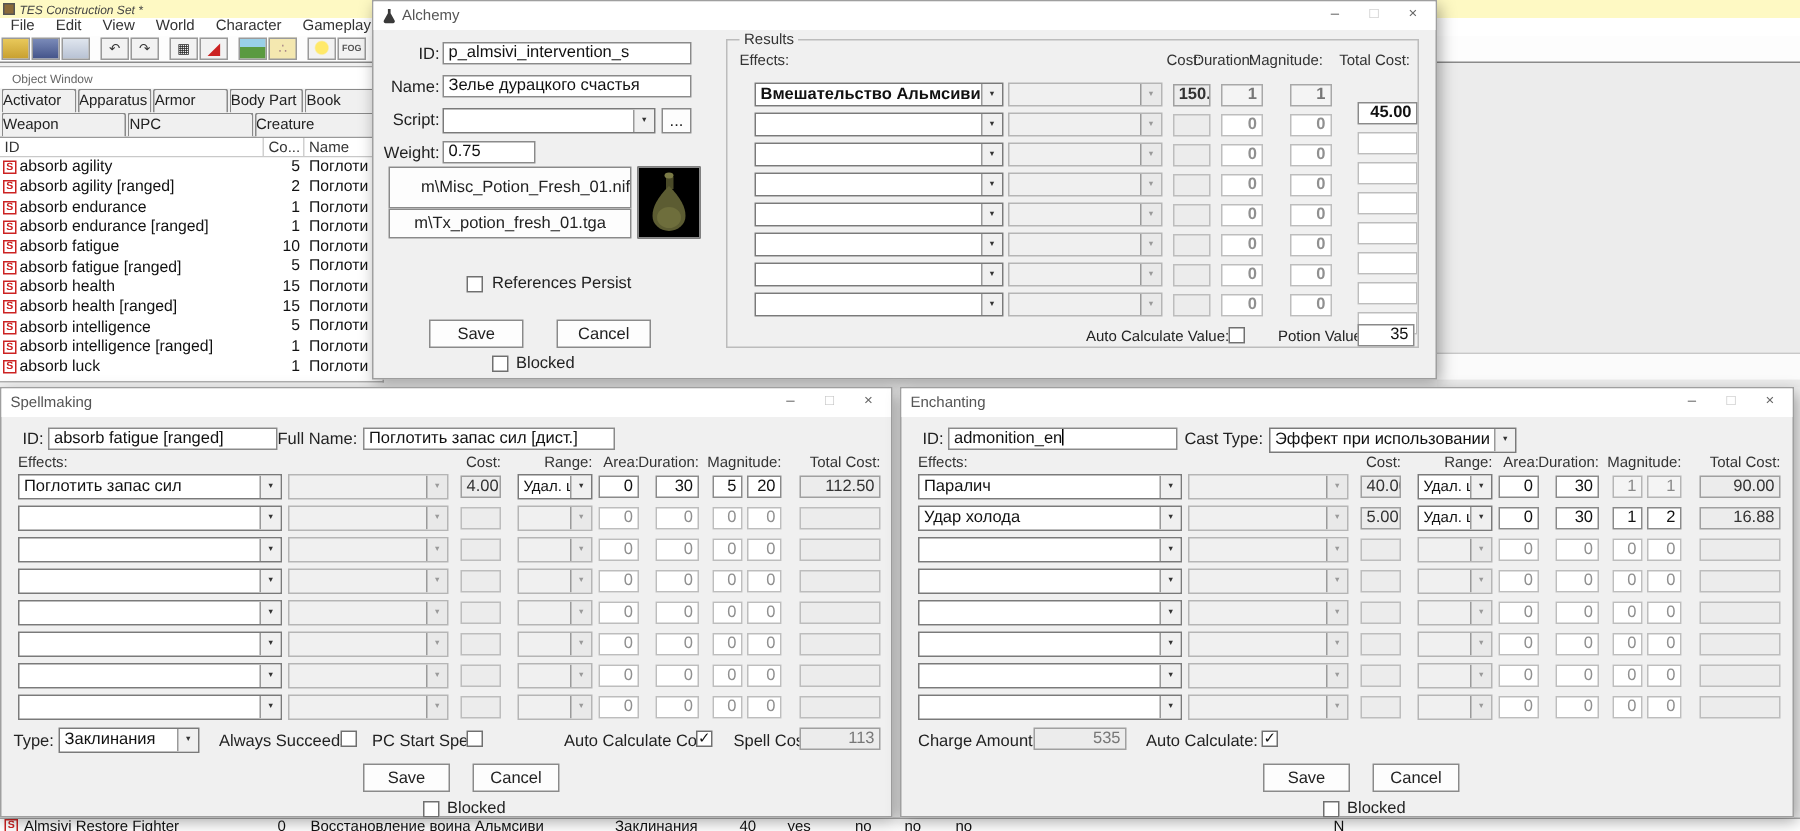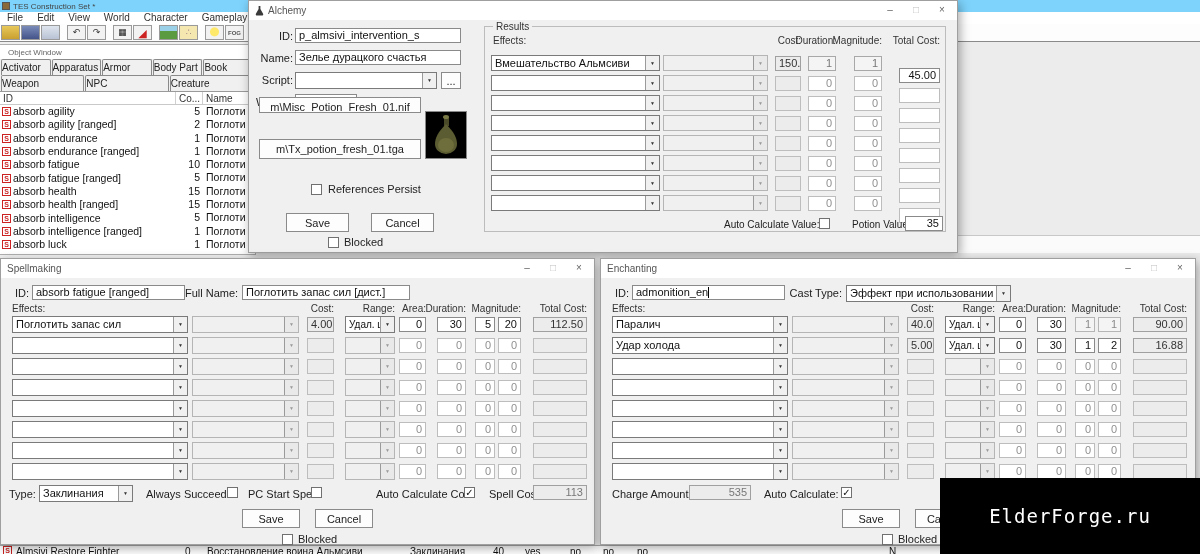--- a/index.html
+++ b/index.html
@@ -1,20 +1,20 @@
 <!DOCTYPE html>
 <html><head>
 <meta charset="utf-8">
 <style>
   * { margin:0; padding:0; box-sizing:border-box; }
   html,body { width:1200px; height:554px; overflow:hidden; font-family:"Liberation Sans", sans-serif; }
   #app { position:relative; width:1200px; height:554px; background:#f0f0f0; }
 
   
-  .app-titlebar { position:absolute; left:0; top:0; width:1200px; height:12px; background:#7dd3fc; display:flex; align-items:center; padding-left:2px; z-index:1; }
+  .app-titlebar { position:absolute; left:0; top:0; width:1200px; height:12px; background:#fef9c3; display:flex; align-items:center; padding-left:2px; z-index:1;font-style:italic; }
   .app-icon { width:8px; height:8px; background:#8a6a3a; border:1px solid #555; margin-right:3px; }
   .app-title { font-size:8px; color:#444; white-space:nowrap; }
   .app-ctrls { position:absolute; right:4px; top:0; display:flex; }
   .app-ctrls .wc { width:24px; height:11px; font-size:9px; line-height:11px; text-align:center; color:#666; }
   .menubar { position:absolute; left:0; top:12px; width:1200px; height:12px; background:#fff; display:flex; align-items:center; z-index:1; }
   .menu-item { font-size:10px; color:#333; padding:0 7px; line-height:12px; }
   .toolbar { position:absolute; left:0; top:24px; width:1200px; height:18px; background:#fdfdfd; border-bottom:1px solid #8a8a8a; display:flex; align-items:center; padding-left:1px; z-index:1; }
   .tb-btn { width:19px; height:15px; border:1px solid #9a9a9a; background:#f2f2f2; margin-right:1px; font-size:9px; line-height:13px; text-align:center; color:#333; overflow:hidden; }
   .tb-btn.gap { margin-left:6px; }
   .tb-folder { background:linear-gradient(#e8c85a,#c8a030); }
@@ -69,21 +69,21 @@
 
   
   #alchemy { left:248px; top:0; width:710px; height:253px; z-index:5; }
   #alchemy .flask { width:9px; height:11px; margin-right:4px; }
   .alc-label { position:absolute; width:44px; text-align:right; }
   .alc-field { position:absolute; }
   #alc-results { position:absolute; left:235px; top:25px; width:462px; height:206px; border:1px solid #bcbcbc; }
   #alc-results .legend { position:absolute; left:8px; top:-6px; background:#f0f0f0; padding:0 3px; font-size:10px; color:#333; }
   .alc-headers { position:absolute; top:8px; left:0; right:0; height:12px; font-size:10px; color:#333; }
   .alc-headers span { position:absolute; white-space:nowrap; }
-  .alc-rows { position:absolute; top:26px; left:0; right:0; }
+  .alc-rows { position:absolute; top:26px; left:12px; right:0;font-weight:bold; }
   .alc-row { display:flex; align-items:center; height:20px; }
   .al-effect { width:169px; margin-left:6px; } .al-dd2 { width:105px; margin-left:3px; height:16px; }
   .al-effect { height:16px; }
   .al-cost { width:26px; margin-left:7px; } .al-dur { width:28px; margin-left:7px; } .al-mag { width:28px; margin-left:18px; } .al-total { width:41px; margin-left:17px;margin-top:25px; }
   .alc-row.empty .fld { color:#909090; border-color:#bdbdbd; }
   .alc-row.muted-dm .al-dur, .alc-row.muted-dm .al-mag { color:#777; background:#f4f4f4; border-color:#a8a8a8; }
 
   
   .fx-headers { position:absolute; height:12px; font-size:10px; color:#333; left:0; right:0; }
   .fx-headers span { position:absolute; white-space:nowrap; }
@@ -288,21 +288,21 @@
     <div class="fld left alc-field" style="left:46px;top:49px;width:166px;">Зелье дурацкого счастья</div>
     <span class="lbl alc-label" style="left:0;top:73px;">Script:</span>
     <div class="dd alc-field" style="left:46px;top:71px;width:142px;">
         <span class="dd-val"></span>
         <span class="dd-btn">▼</span>
       </div>
     <button class="btn" style="left:192px;top:71px;width:20px;height:17px;">...</button>
     <span class="lbl alc-label" style="left:0;top:95px;">Weight:</span>
     <div class="fld left alc-field" style="left:46px;top:93px;width:62px;">0.75</div>
 
-    <button class="btn" style="left:10px;top:96px;width:162px;height:16px;line-height:18px;">m\Misc_Potion_Fresh_01.nif</button>
+    <button class="btn" style="left:10px;top:110px;width:162px;height:28px;line-height:18px;text-align:right;">m\Misc_Potion_Fresh_01.nif</button>
     <button class="btn" style="left:10px;top:138px;width:162px;height:20px;line-height:18px;">m\Tx_potion_fresh_01.tga</button>
     <div class="alc-field" style="left:176px;top:110px;width:42px;height:48px;background:#000;border:1px solid #888;">
       <svg width="40" height="46" viewBox="0 0 40 46">
         <rect x="18" y="6" width="5" height="8" fill="#4a4a28"></rect>
         <path d="M20 12 C 12 20, 9 26, 9 32 a11 10 0 0 0 22 0 c0-6-3-12-11-20z" fill="#5c5c32"></path>
         <ellipse cx="20" cy="33" rx="8" ry="7" fill="#6e6e3c"></ellipse>
         <ellipse cx="20" cy="5" rx="3" ry="2" fill="#7a7a46"></ellipse>
       </svg>
     </div>
 
@@ -857,16 +857,13 @@
     <span style="left:207px;">Восстановление воина Альмсиви</span>
     <span style="left:410px;">Заклинания</span>
     <span style="left:493px;">40</span>
     <span style="left:525px;">yes</span>
     <span style="left:570px;">no</span>
     <span style="left:603px;">no</span>
     <span style="left:637px;">no</span>
     <span style="left:889px;">N</span>
   </div>
 
-  <div id="watermark">
-    <span class="wm-text">ElderForge.ru</span>
-  </div>
 </div>
 
 </body></html>

